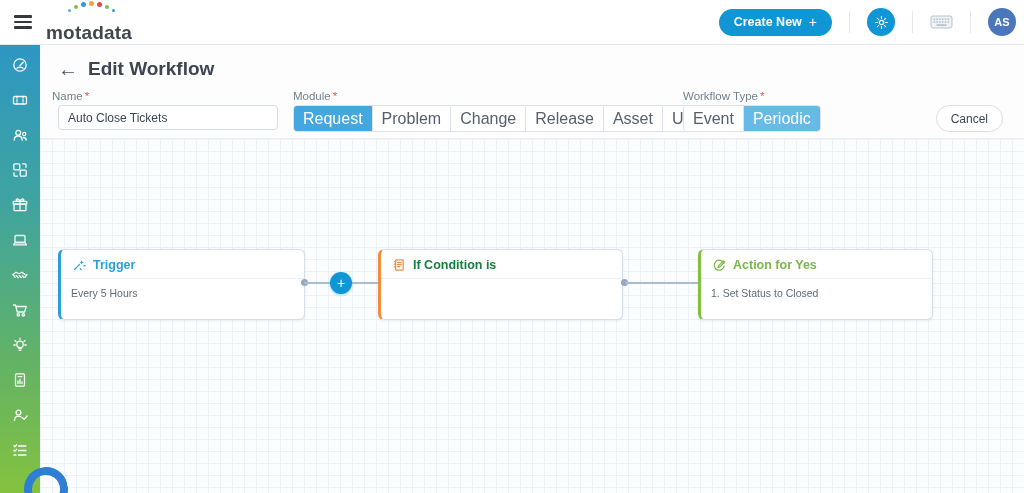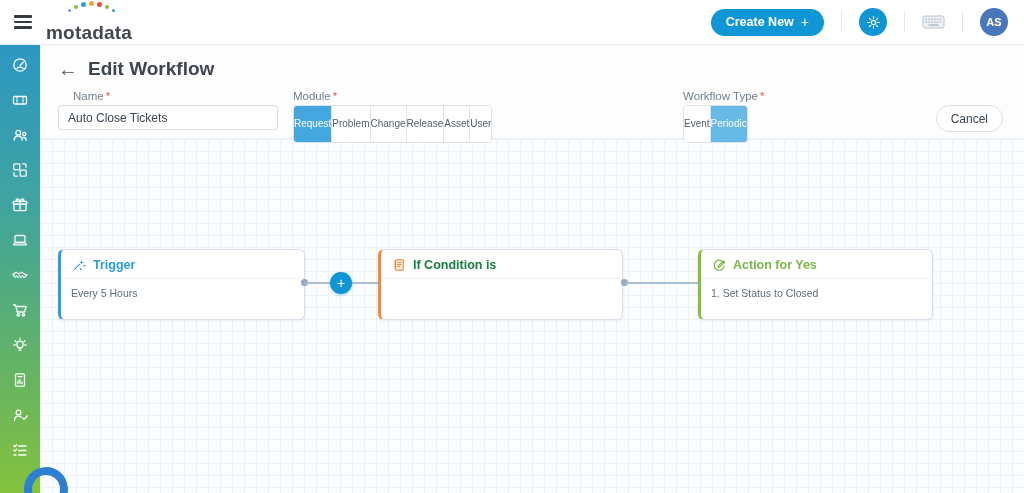--- a/index.html
+++ b/index.html
@@ -12,21 +12,21 @@
   .logo { position:relative; margin-left:14px; padding-top:22px; height:45px; }
   .logo-text { font-size:19px; font-weight:700; color:#41474d; letter-spacing:.2px; }
   .logo .dot { position:absolute; border-radius:50%; }
   .d1{left:22px;top:9px;width:3px;height:3px;background:#58a7dd;}
   .d2{left:28px;top:5px;width:4px;height:4px;background:#7cc142;}
   .d3{left:35px;top:2px;width:5px;height:5px;background:#2e9bd6;}
   .d4{left:43px;top:1px;width:5px;height:5px;background:#f2a33c;}
   .d5{left:51px;top:2px;width:5px;height:5px;background:#e8483f;}
   .d6{left:59px;top:5px;width:4px;height:4px;background:#7cc142;}
   .d7{left:66px;top:9px;width:3px;height:3px;background:#2e9bd6;}
-  .topbar-right { margin-left:auto; display:flex; align-items:center; padding-right:16px; }
+  .topbar-right { margin-left:auto; display:flex; align-items:center; padding-right:8px; }
   .sep { width:1px; height:22px; background:#e4e8eb; margin:0 17px; }
   .btn-pill { border:none; border-radius:14px; height:27px; font-family:inherit; cursor:pointer; display:inline-flex; align-items:center; justify-content:center; }
   .btn-primary { background:#1095d5; color:#fff; font-size:12.5px; font-weight:700; padding:0 15px; }
   .btn-primary .plus { font-size:14px; margin-left:7px; font-weight:400; }
   .gear-btn { width:28px; height:28px; border-radius:50%; background:#1095d5; border:none; display:flex; align-items:center; justify-content:center; cursor:pointer; }
   .kbd-btn { background:none; border:none; cursor:pointer; display:flex; align-items:center; }
   .avatar { width:28px; height:28px; border-radius:50%; background:#4a77bb; color:#fff; font-size:11px; font-weight:700; display:flex; align-items:center; justify-content:center; cursor:pointer; }
 
   
   .sidebar { position:absolute; top:45px; left:0; bottom:0; width:40px; background:linear-gradient(180deg,#2d97c3 0%,#3fa4a0 35%,#62b267 70%,#84c23e 100%); display:flex; flex-direction:column; align-items:center; padding-top:11px; z-index:8; }
@@ -37,21 +37,21 @@
 
   
   .main-header { position:absolute; left:40px; top:45px; right:0; height:93px; background:#fdfdfe; z-index:5; }
   .title-row { position:absolute; left:18px; top:13px; display:flex; align-items:center; }
   .back-arrow { font-size:20px; color:#4a535c; cursor:pointer; margin-right:10px; line-height:1; }
   .page-title { font-size:19px; font-weight:700; color:#3d4550; }
   .field-label { position:absolute; font-size:11.5px; color:#72808e; }
   .req { color:#e8554a; margin-left:2px; }
   .name-input { position:absolute; left:18px; top:60px; width:220px; height:25px; border:1px solid #d6dde4; border-radius:4px; padding:0 9px; font-size:12px; color:#3a4653; font-family:inherit; background:#fff; }
   .segmented { position:absolute; top:60px; display:inline-flex; border:1px solid #dde3e9; border-radius:4px; overflow:hidden; background:#fff; }
-  .seg { padding:0 0; height:36px; line-height:24px; font-size:10px; color:#55606c; background:#fff; border:none; border-right:1px solid #dde3e9; cursor:pointer; font-family:inherit; }
+  .seg { padding:0 9px; height:25px; line-height:24px; font-size:16px; color:#55606c; background:#fff; border:none; border-right:1px solid #dde3e9; cursor:pointer; font-family:inherit; }
   .seg:last-child { border-right:none; }
   .seg.sel-strong { background:#45a7e0; color:#fff; font-weight:400; }
   .seg.sel-light { background:#67b9e6; color:#fff; }
   .hdr-btn { position:absolute; top:60px; }
   .btn-update { right:82px; padding:0 13px; font-size:12px; }
   .btn-cancel { right:21px; background:#fff; border:1px solid #d9dfe5; color:#3c4852; font-size:12px; padding:0 14px; }
 
   
   .canvas { position:absolute; left:40px; top:138px; right:0; bottom:0; background-color:#fcfdff; border-top:1px solid #eaedf3;
     background-image:linear-gradient(to right,#edf1f8 1px,transparent 1px),linear-gradient(to bottom,#edf1f8 1px,transparent 1px);
@@ -220,21 +220,21 @@
   <div class="corner-ring"></div>
 
 </div>
 
 <div class="main-header">
   <div class="title-row">
     <span class="back-arrow">←</span>
     <span class="page-title">Edit Workflow</span>
   </div>
 
-  <div class="field-label" style="left:33px; top:45px;">
+  <div class="field-label" style="left:12px; top:45px;">
     <span>Name</span><span class="req">*</span>
   </div>
   <input class="name-input" type="text" value="Auto Close Tickets" style="">
 
   <div class="field-label" style="left:253px; top:45px;">
     <span>Module</span><span class="req">*</span>
   </div>
   <div class="segmented" style="left:253px;">
     <button class="seg sel-strong">Request</button>
     <button class="seg">Problem</button>

